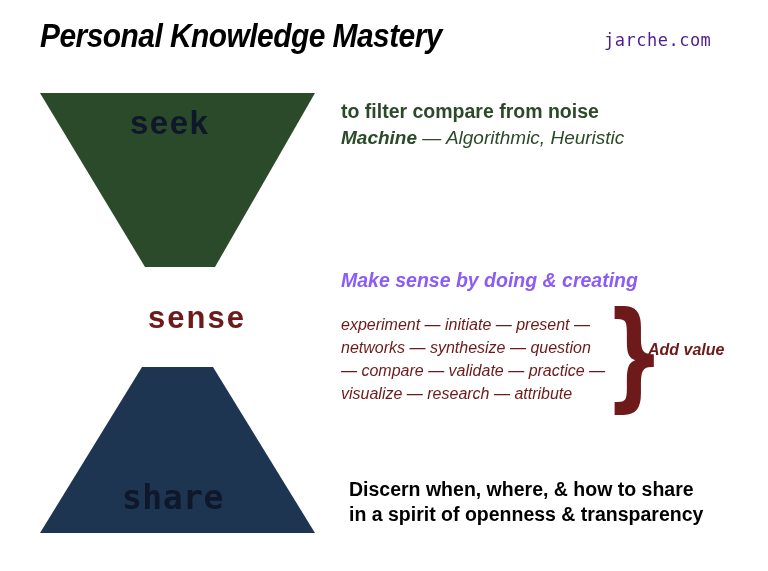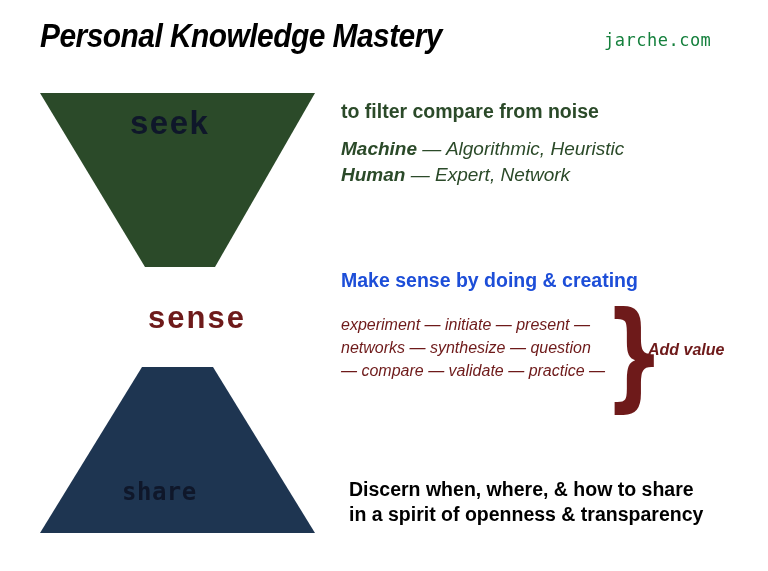--- a/index.html
+++ b/index.html
@@ -37,21 +37,21 @@
     transform: scaleX(0.88);
     transform-origin: left center;
     white-space: nowrap;
   }
   #site-credit {
     position: absolute;
     left: 604px;
     top: 30px;
     font-family: "DejaVu Sans Mono", "Liberation Mono", monospace;
     font-size: 17px;
-    color: #15803d;
+    color: #4c1d95;
     letter-spacing: 0.5px;
     white-space: nowrap;
   }
 
   
   .shape-svg {
     position: absolute;
     left: 0;
     top: 0;
     width: 768px;
@@ -69,21 +69,21 @@
     left: 130px;
     top: 104px;
     font-family: "Liberation Sans", sans-serif;
     font-size: 33px;
     letter-spacing: 1.5px;
   }
   #share-label {
     left: 122px;
     top: 478px;
     font-family: "DejaVu Sans Mono", "Liberation Mono", monospace;
-    font-size: 24px;
+    font-size: 33px;
     letter-spacing: 0.5px;
   }
   #sense-label {
     position: absolute;
     left: 124px;
     top: 300px;
     color: #6E1A1A;
     font-family: "Liberation Sans", sans-serif;
     font-weight: bold;
     font-size: 31px;
@@ -100,37 +100,37 @@
   #share-block { left: 349px; top: 477px; }
 
   .head-line {
     font-family: "Liberation Sans", sans-serif;
     font-weight: bold;
     font-size: 19.5px;
     line-height: 25px;
     white-space: nowrap;
   }
   .seek-color { color: #2B4A29; }
-  .sense-color { color: #1d4ed8; }
+  .sense-color { color: #8b5cf6; font-style: italic; }
   .share-color { color: #000000; }
 
   .sub-line {
     font-family: "Liberation Sans", sans-serif;
     font-style: italic;
     font-size: 19px;
     line-height: 26px;
     color: #2B4A29;
     white-space: nowrap;
   }
   .sub-line .term {
     font-weight: bold;
     font-style: italic;
   }
 
-  #seek-subs { margin-top: 12px; }
+  #seek-subs { margin-top: 1px; }
 
   
   #verbs {
     margin-top: 20px;
     font-family: "Liberation Sans", sans-serif;
     font-style: italic;
     font-size: 16px;
     line-height: 23px;
     color: #6E1A1A;
     width: 258px;
@@ -183,30 +183,30 @@
   </svg>
 
   <div class="shape-label" id="seek-label">seek</div>
   <div id="sense-label">sense</div>
   <div class="shape-label" id="share-label">share</div>
 
   <div class="block" id="seek-block">
     <div class="head-line seek-color">to filter compare from noise</div>
     <div id="seek-subs">
       <div class="sub-line"><span class="term">Machine</span><span> — </span><span>Algorithmic, Heuristic</span></div>
-      <div class="sub-line"><span class="term">Human</span><span> — </span><span>Expert, Network</span></div>
     </div>
   </div>
 
   <div class="block" id="sense-block">
     <div class="head-line sense-color">Make sense by doing &amp; creating</div>
     <div id="verbs">
       <div class="vline">experiment — initiate —  present —</div>
       <div class="vline">networks — synthesize — question</div>
       <div class="vline">— compare — validate — practice —</div>
+      <div class="vline">visualize — research — attribute</div>
     </div>
   </div>
 
   <div id="brace-wrap">
     <div id="brace-glyph">}</div>
   </div>
   <div id="add-value">Add value</div>
 
   <div class="block" id="share-block">
     <div class="head-line share-color">Discern when, where, &amp; how to share</div>

